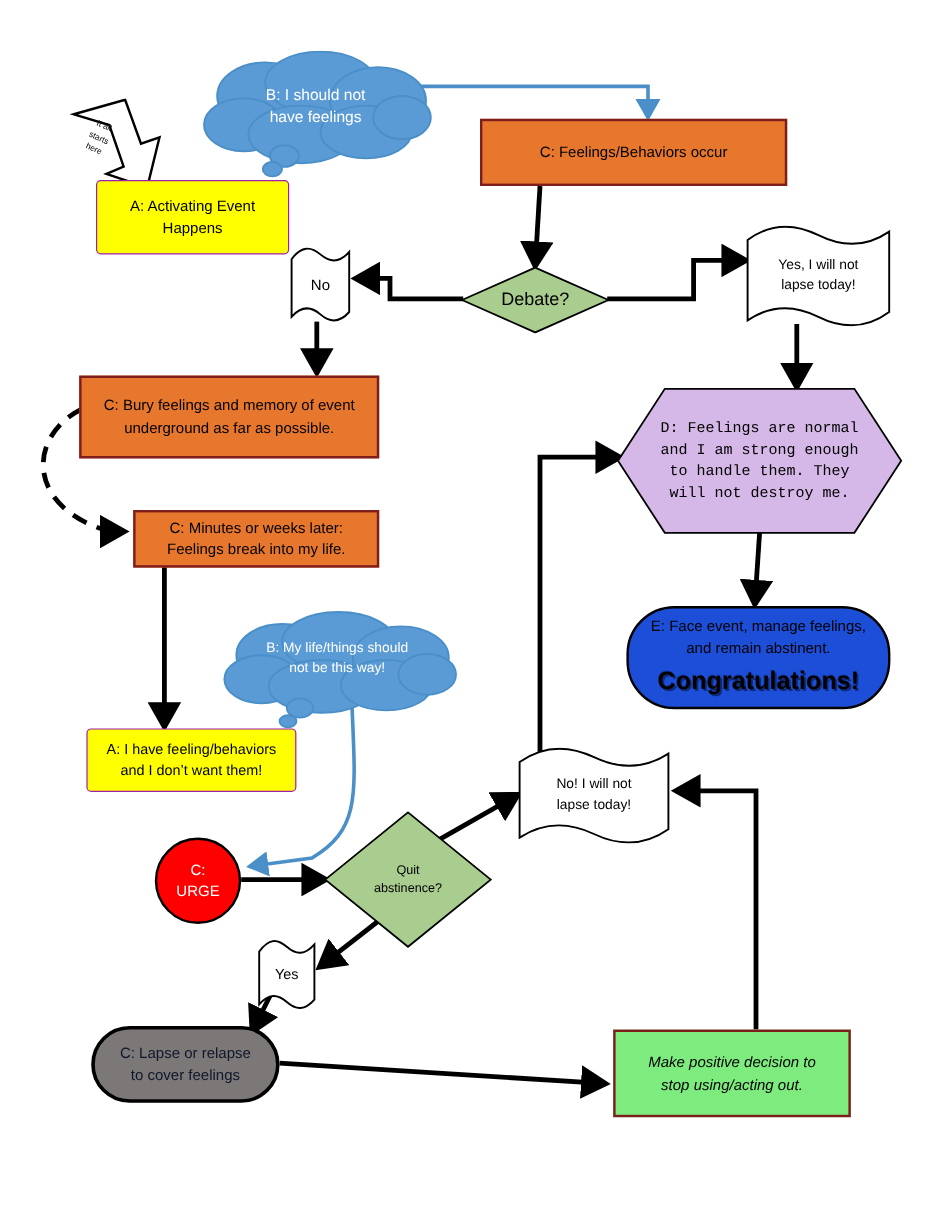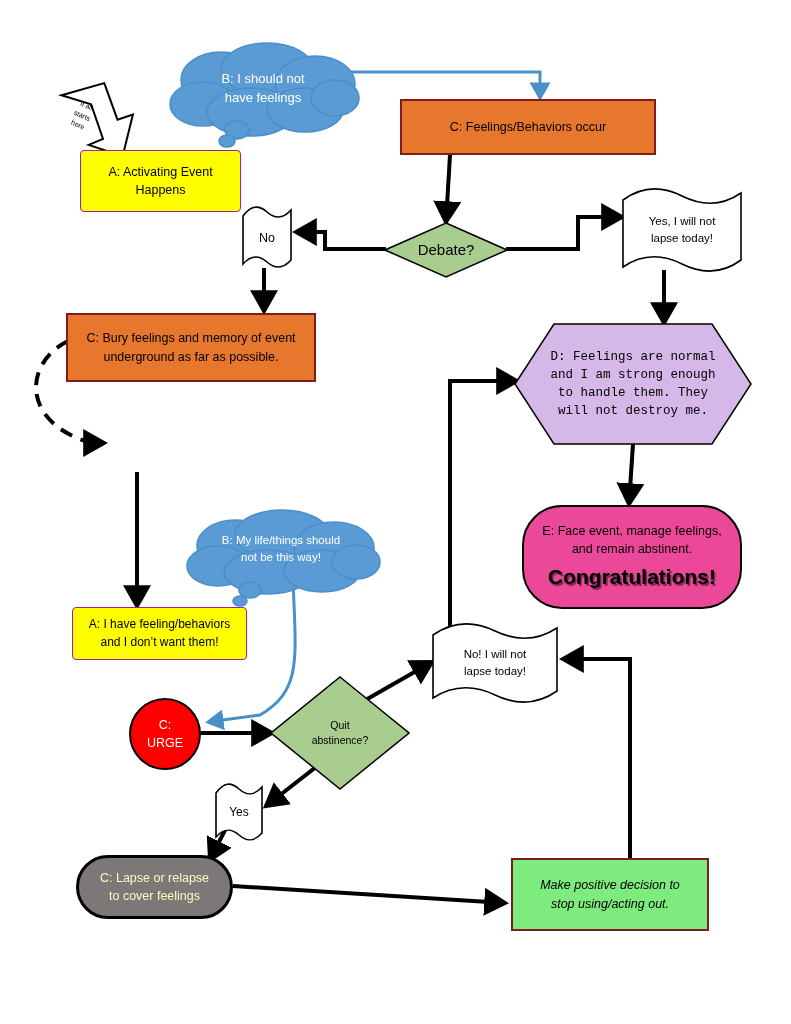--- a/index.html
+++ b/index.html
@@ -245,34 +245,38 @@
       <span class="ln">Yes, I will not</span>
       <span class="ln">lapse today!</span>
     </div>
   </div>
 
   <div class="node shape-rect" style="left:66px; top:313px; width:250px; height:69px; background:#E8772E; font-size:12.5px;">
     <span class="ln">C: Bury feelings and memory of event</span>
     <span class="ln">underground as far as possible.</span>
   </div>
 
+  <div class="node shape-rect" style="left:111px; top:425px; width:205px; height:48px; background:#E8772E; font-size:12.5px;">
+    <span class="ln">C: Minutes or weeks later:</span>
+    <span class="ln">Feelings break into my life.</span>
+  </div>
 
   <div class="svgshape" style="left:514px; top:323px; width:238px; height:122px;">
     <svg width="238" height="122" viewBox="0 0 238 122" xmlns="http://www.w3.org/2000/svg">
       <polygon points="40,1 198,1 237,61 198,121 40,121 1,61" fill="#D5B8E8" stroke="#000000" stroke-width="1.5"></polygon>
     </svg>
     <div class="svglabel" style="font-size:12.5px; padding:0 36px;font-family:Liberation Mono, monospace;">
       <span class="ln">D: Feelings are normal</span>
       <span class="ln">and I am strong enough</span>
       <span class="ln">to handle them. They</span>
       <span class="ln">will not destroy me.</span>
     </div>
   </div>
 
-  <div class="node shape-biground" style="left:522px; top:505px; width:220px; height:104px; background:#ec4899; font-size:12.5px;">
+  <div class="node shape-biground" style="left:522px; top:505px; width:220px; height:86px; background:#1d4ed8; font-size:12.5px;">
     <span class="ln">E: Face event, manage feelings,</span>
     <span class="ln">and remain abstinent.</span>
     <span class="ln congrats">Congratulations!</span>
   </div>
 
   <div class="svgshape" style="left:180px; top:508px; width:202px; height:104px;text-decoration:underline;">
     <svg width="202" height="104" viewBox="0 0 202 104" xmlns="http://www.w3.org/2000/svg">
       <g fill="#5B9BD5" stroke="#4A8FC8" stroke-width="1.6">
         <ellipse cx="55" cy="38" rx="38" ry="26"></ellipse>
         <ellipse cx="102" cy="27" rx="47" ry="25"></ellipse>
@@ -325,21 +329,21 @@
   <div class="svgshape" style="left:213px; top:783px; width:52px; height:60px;">
     <svg width="52" height="60" viewBox="0 0 52 60" xmlns="http://www.w3.org/2000/svg">
       <path d="M3,10 C11,-1 18,-1 26,6 C34,13 41,13 49,4
                L49,50 C41,59 34,59 26,52 C18,45 11,45 3,54 Z" fill="#ffffff" stroke="#000000" stroke-width="1.6"></path>
     </svg>
     <div class="svglabel" style="font-size:12px;">
       <span class="ln">Yes</span>
     </div>
   </div>
 
-  <div class="node shape-pill" style="left:76px; top:855px; width:157px; height:64px; background:#7C7878; color:#fef9c3; font-size:12.5px;">
+  <div class="node shape-pill" style="left:76px; top:855px; width:157px; height:64px; background:#7C7878; color:#0f172a; font-size:12.5px;">
     <span class="ln">C: Lapse or relapse</span>
     <span class="ln">to cover feelings</span>
   </div>
 
   <div class="node shape-rect" style="left:511px; top:858px; width:198px; height:73px; background:#7DEB7D; font-size:12.5px;font-style:italic;">
     <span class="ln">Make positive decision to</span>
     <span class="ln">stop using/acting out.</span>
   </div>
 
 </div>

